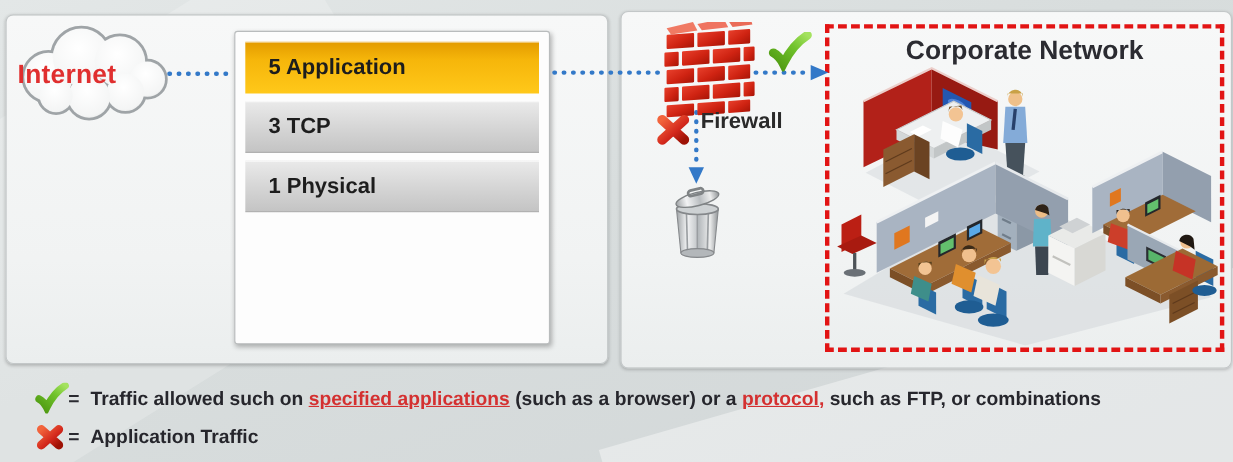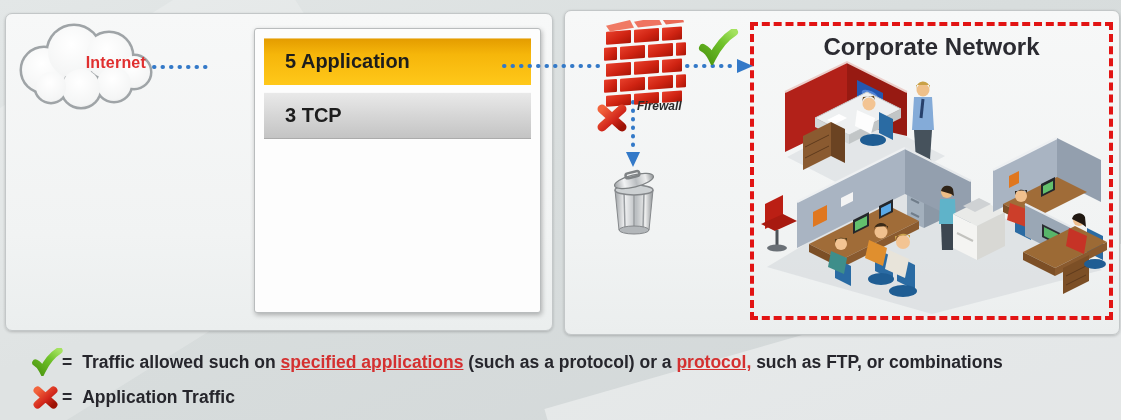--- a/index.html
+++ b/index.html
@@ -11,40 +11,40 @@
   .bg-band { position:absolute; background:rgba(255,255,255,.4); z-index:0; }
   .band-a { left:560px; top:300px; width:760px; height:220px; transform:rotate(-16deg); }
   .band-b { left:-140px; top:60px; width:520px; height:300px; transform:rotate(-32deg); background:rgba(255,255,255,.2); }
 
   .panel { position:absolute; background:linear-gradient(180deg,#f7f8f8 0%,#f1f3f3 70%,#ebeeee 100%);
            border:1px solid #c3c7c8; border-radius:7px; box-shadow:0 1px 3px rgba(0,0,0,.20); z-index:1; }
   .panel-left  { left:5px;  top:13px; width:548px; height:318px; }
   .panel-right { left:564px; top:10px; width:556px; height:325px; }
 
   .cloud-wrap { position:absolute; left:8px; top:14px; width:152px; height:102px; z-index:3; }
-  .cloud-label { position:absolute; left:16px; top:54px; width:130px; text-align:right;
-                 font-size:16px; font-weight:bold; color:#e02f2f; z-index:4; letter-spacing:.2px; }
+  .cloud-label { position:absolute; left:16px; top:54px; width:130px; text-align:left;
+                 font-size:24px; font-weight:bold; color:#e02f2f; z-index:4; letter-spacing:.2px; }
 
   .stack { position:absolute; left:213px; top:28px; width:287px; height:285px; background:#fdfdfd;
            border:1px solid #b9bcbd; border-radius:3px; box-shadow:1px 2px 5px rgba(0,0,0,.28);
-           padding:9px; z-index:3;margin-left:41px; }
+           padding:9px; z-index:3; }
   .layer-row { height:47px; line-height:47px; margin-bottom:7px; padding-left:21px;
                font-size:20px; font-weight:bold; color:#1d1d1d;
                background:linear-gradient(180deg,#eaeaea 0%,#d6d6d6 50%,#c3c3c3 100%);
                box-shadow:inset 0 1px 0 rgba(255,255,255,.75), inset 0 -1px 0 rgba(0,0,0,.12);
                white-space:nowrap; }
   .layer-row:last-child { margin-bottom:0; }
   .layer-row.highlighted { background:linear-gradient(180deg,#e39b00 0%,#f6b60a 35%,#ffc81a 100%);
                            box-shadow:inset 0 1px 0 rgba(255,255,255,.45); }
 
   .connectors { position:absolute; left:0; top:0; z-index:4; pointer-events:none; }
 
   .firewall-icon { position:absolute; left:602px; top:20px; z-index:5; }
-  .firewall-label { position:absolute; left:637px; top:99px; font-size:12px; font-weight:bold;
-                    color:#2a2a2a; z-index:5;font-style:italic; }
+  .firewall-label { position:absolute; left:637px; top:99px; font-size:20px; font-weight:bold;
+                    color:#2a2a2a; z-index:5; }
   .check-main { position:absolute; left:697px; top:29px; z-index:5; }
   .cross-main { position:absolute; left:595px; top:101px; z-index:5; }
   .trash-icon { position:absolute; left:606px; top:164px; z-index:5; }
 
   .corporate-box { position:absolute; left:750px; top:22px; width:363px; height:298px;
                    border:4px dashed #e21414; z-index:2; }
   .corp-title { margin-top:7px; text-align:center; font-size:24px; font-weight:bold; color:#2b2b31; }
   .office { position:absolute; left:757px; top:52px; z-index:2; }
 
   .legend-row { position:absolute; display:flex; align-items:center; z-index:6;
@@ -94,20 +94,21 @@
           <circle cx="73" cy="74" r="19"></circle>
         <circle cx="43" cy="73" r="15"></circle>
       </g>
     </svg>
   </div>
   <div class="cloud-label">Internet</div>
 
   <div class="stack">
     <div class="layer-row highlighted">5 Application</div>
     <div class="layer-row">3 TCP</div>
+    <div class="layer-row">1 Physical</div>
   </div>
 
   <svg class="connectors" width="1121" height="420">
     <g stroke="#3379c8" stroke-width="4" stroke-linecap="round" stroke-dasharray="0.5 8" fill="none">
       <line x1="154" y1="67" x2="209" y2="67"></line>
       <line x1="504" y1="66" x2="601" y2="66"></line>
       <line x1="687" y1="66" x2="735" y2="66"></line>
       <line x1="633" y1="102" x2="633" y2="150"></line>
     </g>
     <polygon points="737,59 753,66 737,73" fill="#3379c8"></polygon>
@@ -345,21 +346,21 @@
             <stop offset="60%" stop-color="#71c32c"></stop>
             <stop offset="100%" stop-color="#a4e25f"></stop>
       </linearGradient>
         </defs>
       <path d="M6,19 C10,21 13,25 15,29 C21,17 29,8 37,3" fill="none" stroke="url(#grn2)" stroke-width="9" stroke-linecap="round"></path>
     </svg>
   </div>
   <div class="legend-row legend-row-1">
     <span class="legend-eq">=</span>
     <span>
-      <span>Traffic allowed such on </span><span class="legend-red">specified applications</span><span> (such as a protocol) or a </span><span class="legend-red">protocol,</span><span> such as FTP, or combinations</span>
+      <span>Traffic allowed such on </span><span class="legend-red">specified applications</span><span> (such as a browser) or a </span><span class="legend-red">protocol,</span><span> such as FTP, or combinations</span>
     </span>
   </div>
 
   <div class="legend-cross">
     <svg width="27" height="27" viewBox="0 0 34 34">
       <defs>
           <linearGradient id="red2" x1="0" y1="0" x2="1" y2="1">
         <stop offset="0%" stop-color="#f2643c"></stop>
             <stop offset="60%" stop-color="#d3281c"></stop>
             <stop offset="100%" stop-color="#9d1205"></stop>

